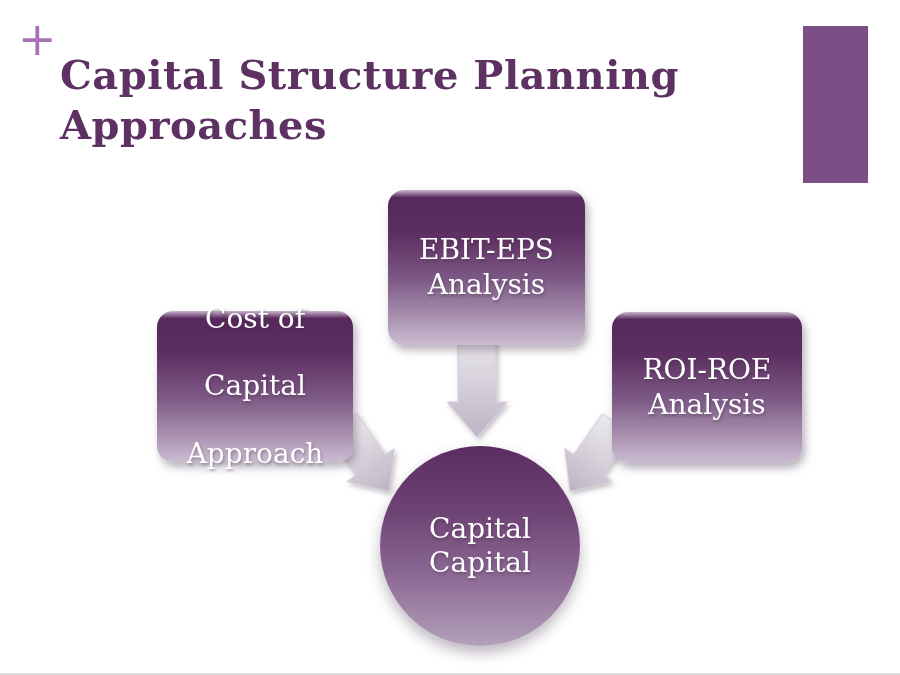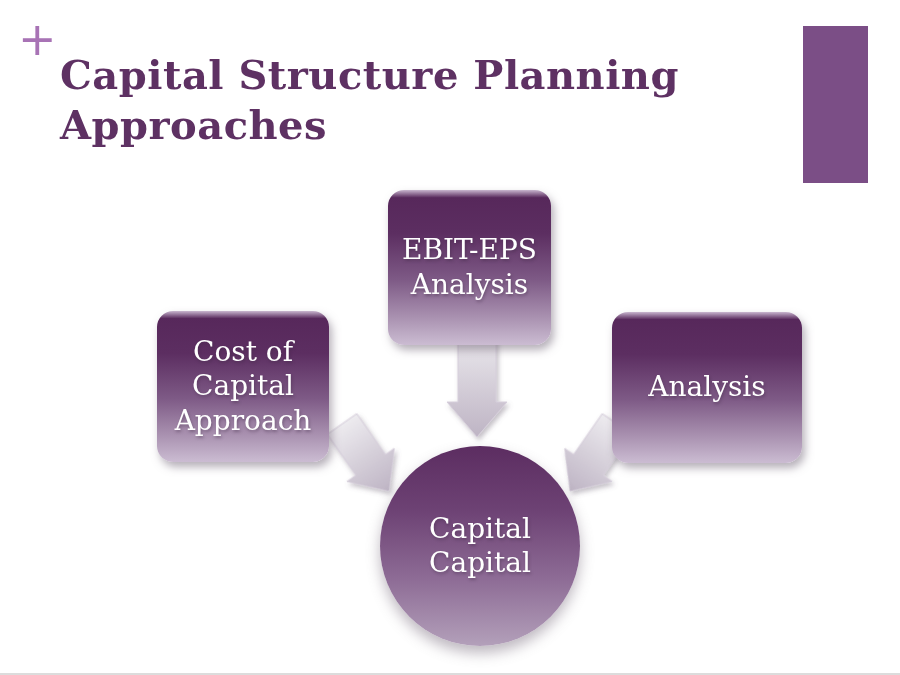--- a/index.html
+++ b/index.html
@@ -37,22 +37,22 @@
     display:flex;flex-direction:column;justify-content:center;align-items:center;
     color:#ffffff;text-align:center;
     font-size:28px;line-height:1.22;
     text-shadow:1px 2px 3px rgba(60,40,65,0.4);
   }
   .box{
     border-radius:16px;
     background:linear-gradient(180deg,#c9b6cf 0%,#57285b 5%,#5c2e61 28%,#7e5a86 58%,#a991b0 82%,#cbbcd2 100%);
     box-shadow:3px 5px 9px rgba(110,98,116,0.5);
   }
-  .box-ebit{left:388px;top:190px;width:163px;height:155px;}
-  .box-cost{left:157px;top:311px;width:172px;height:151px;}
+  .box-ebit{left:388px;top:190px;width:197px;height:155px;}
+  .box-cost{left:157px;top:311px;width:196px;height:151px;gap:33px;}
   .box-roi{left:612px;top:312px;width:190px;height:151px;}
 
   .circle{
     left:380px;top:446px;width:200px;height:200px;border-radius:50%;
     background:linear-gradient(180deg,#5c2d61 0%,#6d4274 32%,#8d6b95 66%,#b3a0ba 100%);
     box-shadow:0 7px 14px rgba(108,95,112,0.45);
   }
 
   .bottom-line{
     position:absolute;left:0;bottom:0;width:900px;height:2px;
@@ -95,20 +95,21 @@
     <div>Capital</div>
     <div>Approach</div>
   </div>
 
   <div class="shape box box-ebit">
     <div>EBIT-EPS</div>
     <div>Analysis</div>
   </div>
 
   <div class="shape box box-roi">
+    <div>ROI-ROE</div>
     <div>Analysis</div>
   </div>
 
   <div class="shape circle">
     <div>Capital</div>
     <div>Capital</div>
   </div>
 
   <div class="bottom-line"></div>
 </div>

